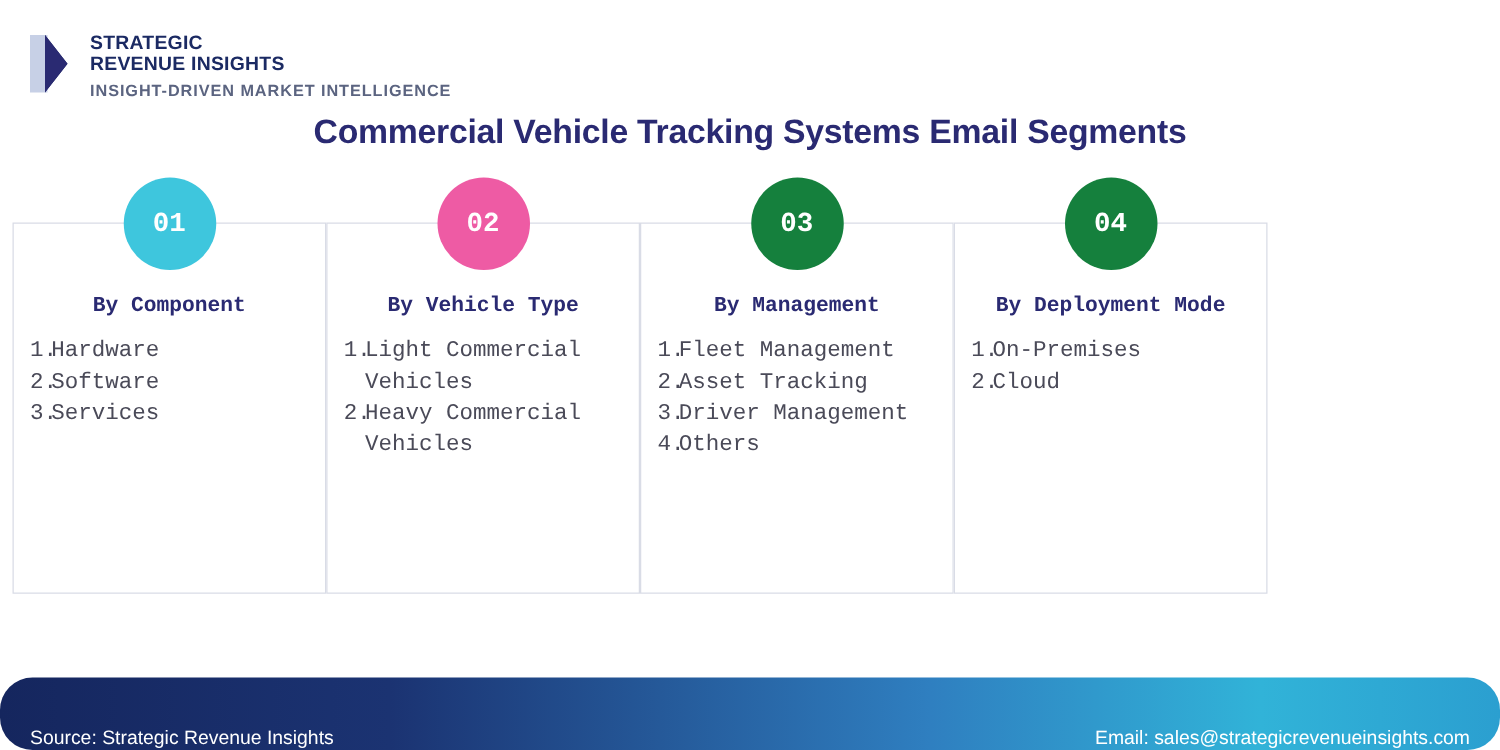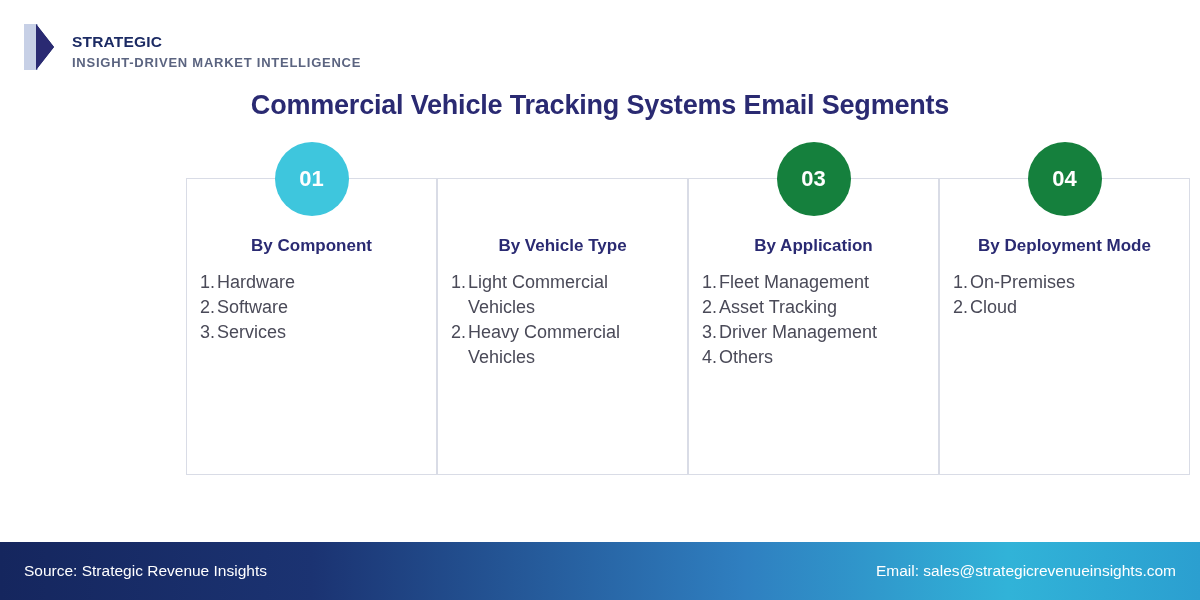--- a/index.html
+++ b/index.html
@@ -14,21 +14,21 @@
     overflow: hidden;
     position: relative;
   }
 
   
   .logo-wrap {
     position: absolute;
     left: 22px;
     top: 18px;
     display: flex;
-    align-items: center;
+    align-items: flex-end;
   }
   .logo-mark {
     width: 42px;
     height: 58px;
     flex: 0 0 42px;
     position: relative;
   }
   .logo-text {
     margin-left: 8px;
     padding-top: 8px;
@@ -61,21 +61,22 @@
     letter-spacing: -0.2px;
   }
 
   
   .cards {
     position: absolute;
     left: 10px;
     top: 178px;
     width: 1180px;
     display: flex;
-    justify-content: flex-end;
+    justify-content: flex-start;
+    font-family: Liberation Mono, monospace;
   }
   .card {
     width: 251px;
     height: 297px;
     border: 1px solid #d9dce6;
     background: #fff;
     box-sizing: border-box;
     position: relative;
   }
   .badge {
@@ -123,72 +124,75 @@
 
   
   .footer {
     position: absolute;
     left: 0;
     bottom: 0;
     width: 1200px;
     height: 58px;
     background: linear-gradient(90deg, #15265e 0%, #1b3372 26%, #2f7fc0 62%, #31b3d8 84%, #2b9fd0 100%);
     display: flex;
-    align-items: center;
+    align-items: flex-end;
     justify-content: space-between;
     padding: 0 24px;
     box-sizing: border-box;
+    border-radius: 26px;
   }
   .footer-left, .footer-right {
     color: #ffffff;
     font-size: 15.5px;
   }
 </style>
 </head>
 <body>
 
 <div class="logo-wrap">
   <div class="logo-mark">
     <svg width="42" height="58" viewBox="0 0 42 58" xmlns="http://www.w3.org/2000/svg">
       <path d="M2 6 L2 52 L16 52 L16 6 Z" fill="#c7d0e6"></path>
       <path d="M14 6 L32 29 L14 52 L14 34 L24 29 L14 24 Z" fill="#1b2a63"></path>
       <path d="M14 6 L32 29 L14 52 Z" fill="#2a2a72"></path>
     </svg>
   </div>
   <div class="logo-text">
     <div class="logo-line1">STRATEGIC</div>
+    <div class="logo-line2">REVENUE INSIGHTS</div>
     <div class="logo-tag">INSIGHT-DRIVEN MARKET INTELLIGENCE</div>
   </div>
 </div>
 
 <div class="page-title">Commercial Vehicle Tracking Systems Email Segments</div>
 
 <div class="cards">
 
   <div class="card">
     <div class="badge" style="background: rgb(62, 198, 221);">01</div>
     <div class="card-title">By Component</div>
     <ul class="card-list">
       <li>Hardware</li>
       <li>Software</li>
       <li>Services</li>
     </ul>
   </div>
 
   <div class="card">
+    <div class="badge" style="background: rgb(238, 91, 164);">02</div>
     <div class="card-title">By Vehicle Type</div>
     <ul class="card-list">
       <li>Light Commercial Vehicles</li>
       <li>Heavy Commercial Vehicles</li>
     </ul>
   </div>
 
   <div class="card">
     <div class="badge" style="background: #15803d;">03</div>
-    <div class="card-title">By Application</div>
+    <div class="card-title">By Management</div>
     <ul class="card-list">
       <li>Fleet Management</li>
       <li>Asset Tracking</li>
       <li>Driver Management</li>
       <li>Others</li>
     </ul>
   </div>
 
   <div class="card">
     <div class="badge" style="background: #15803d;">04</div>

